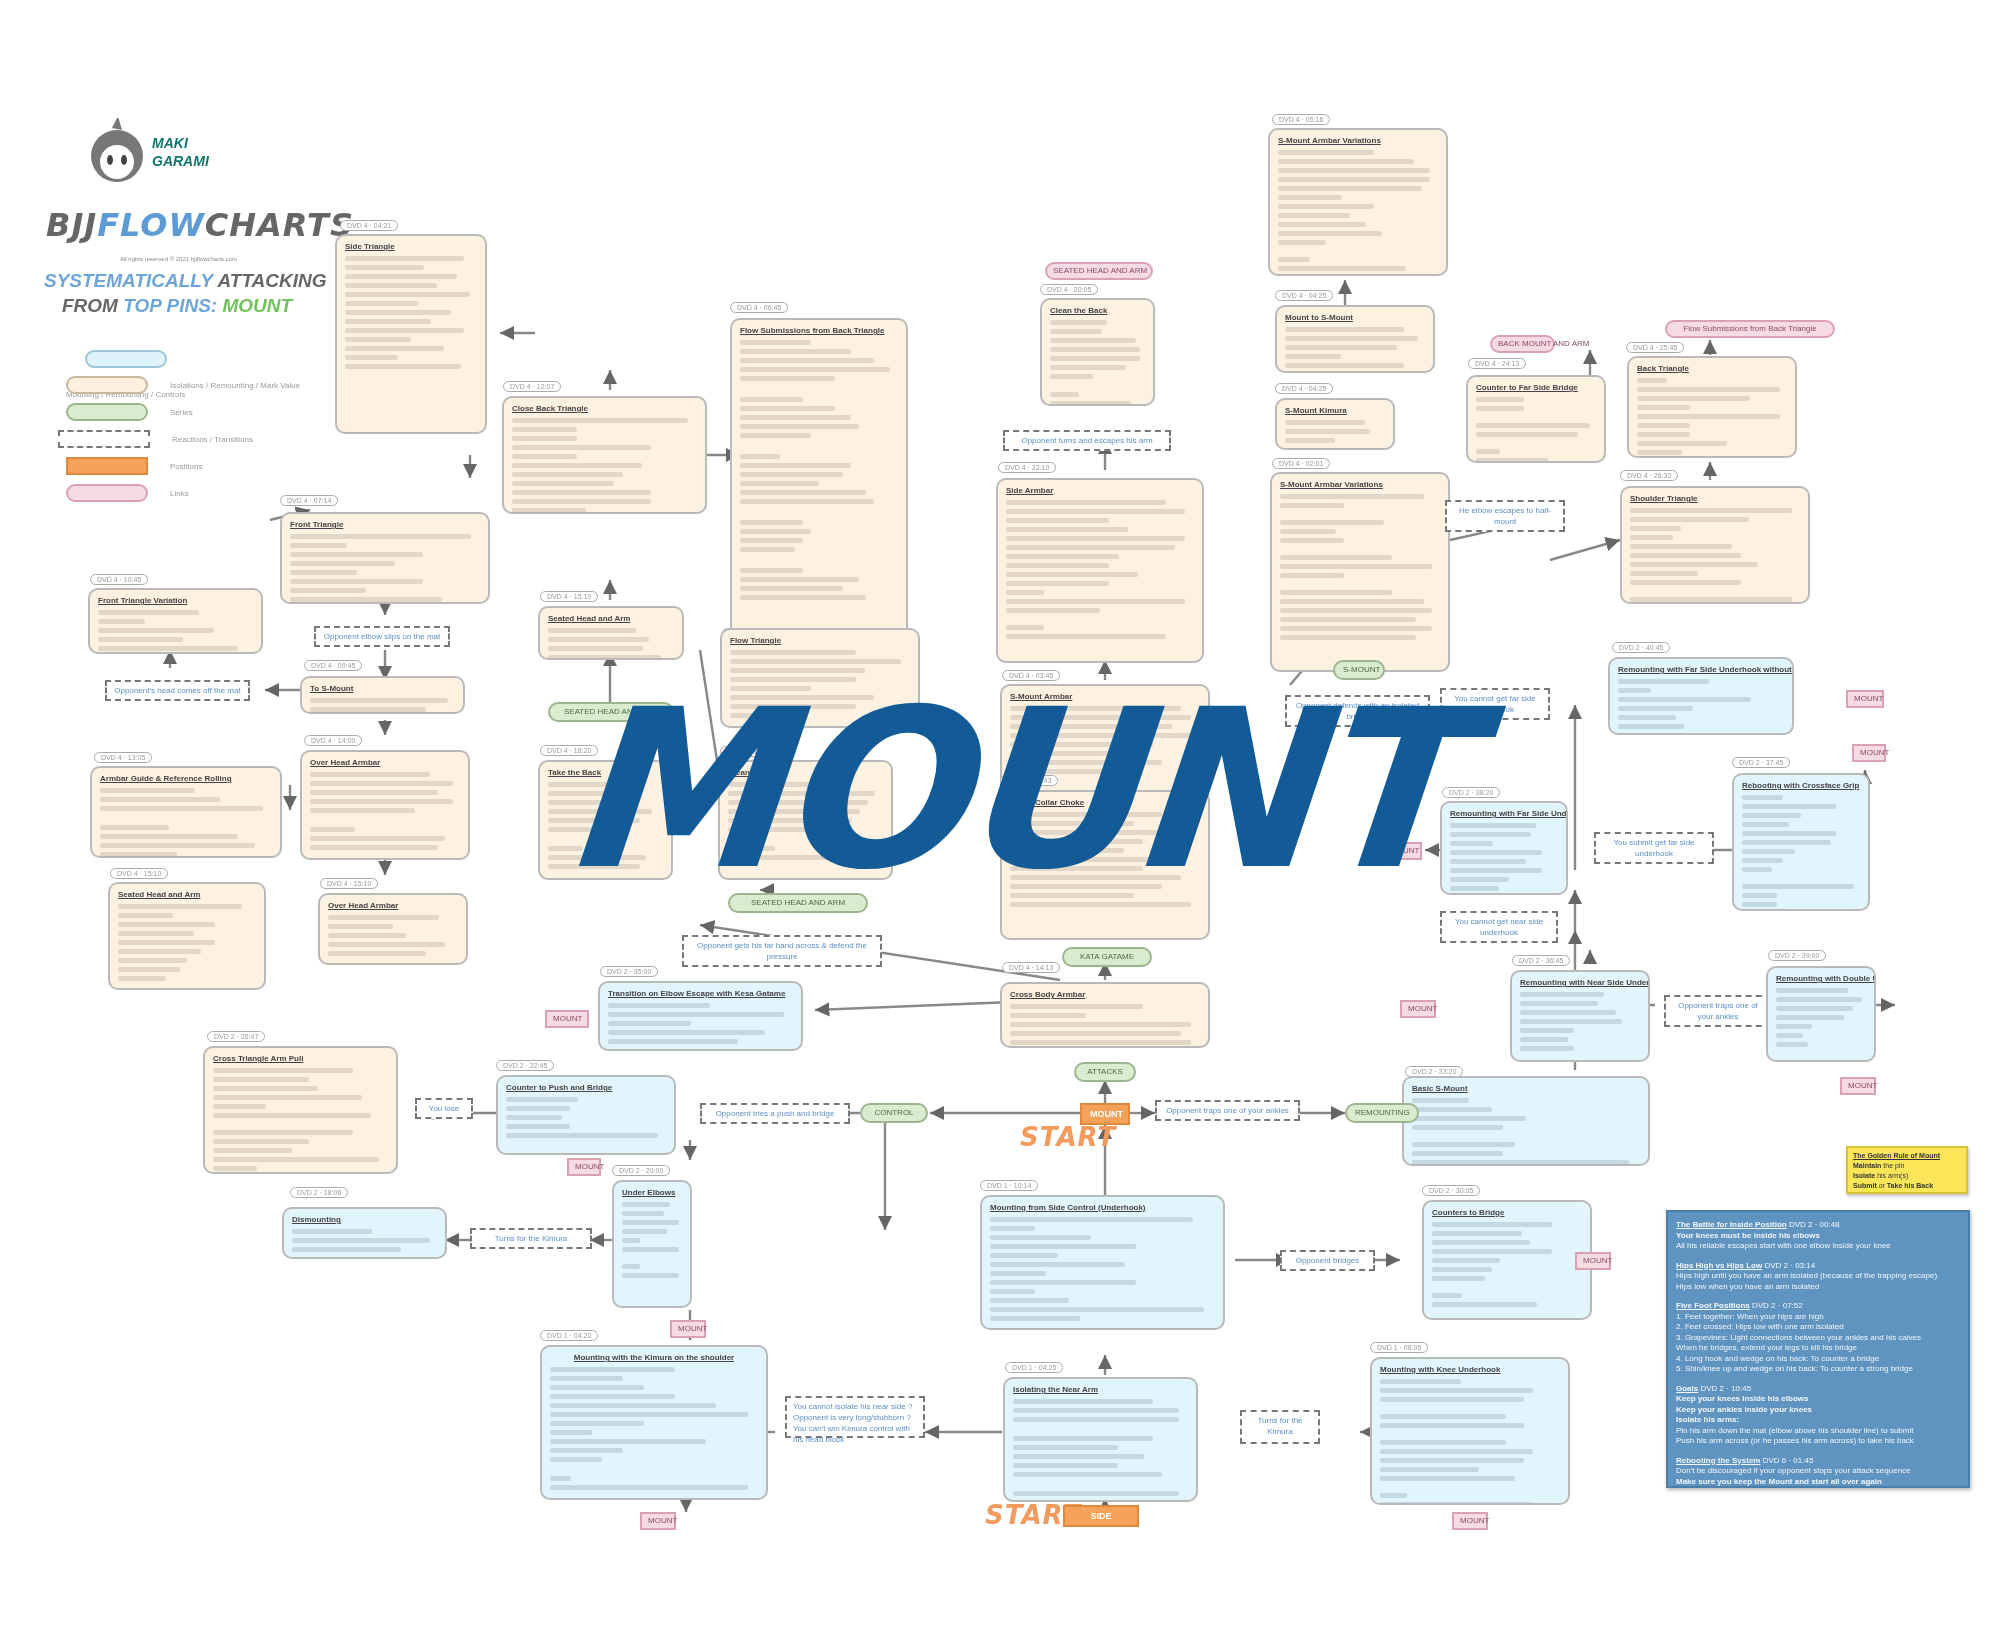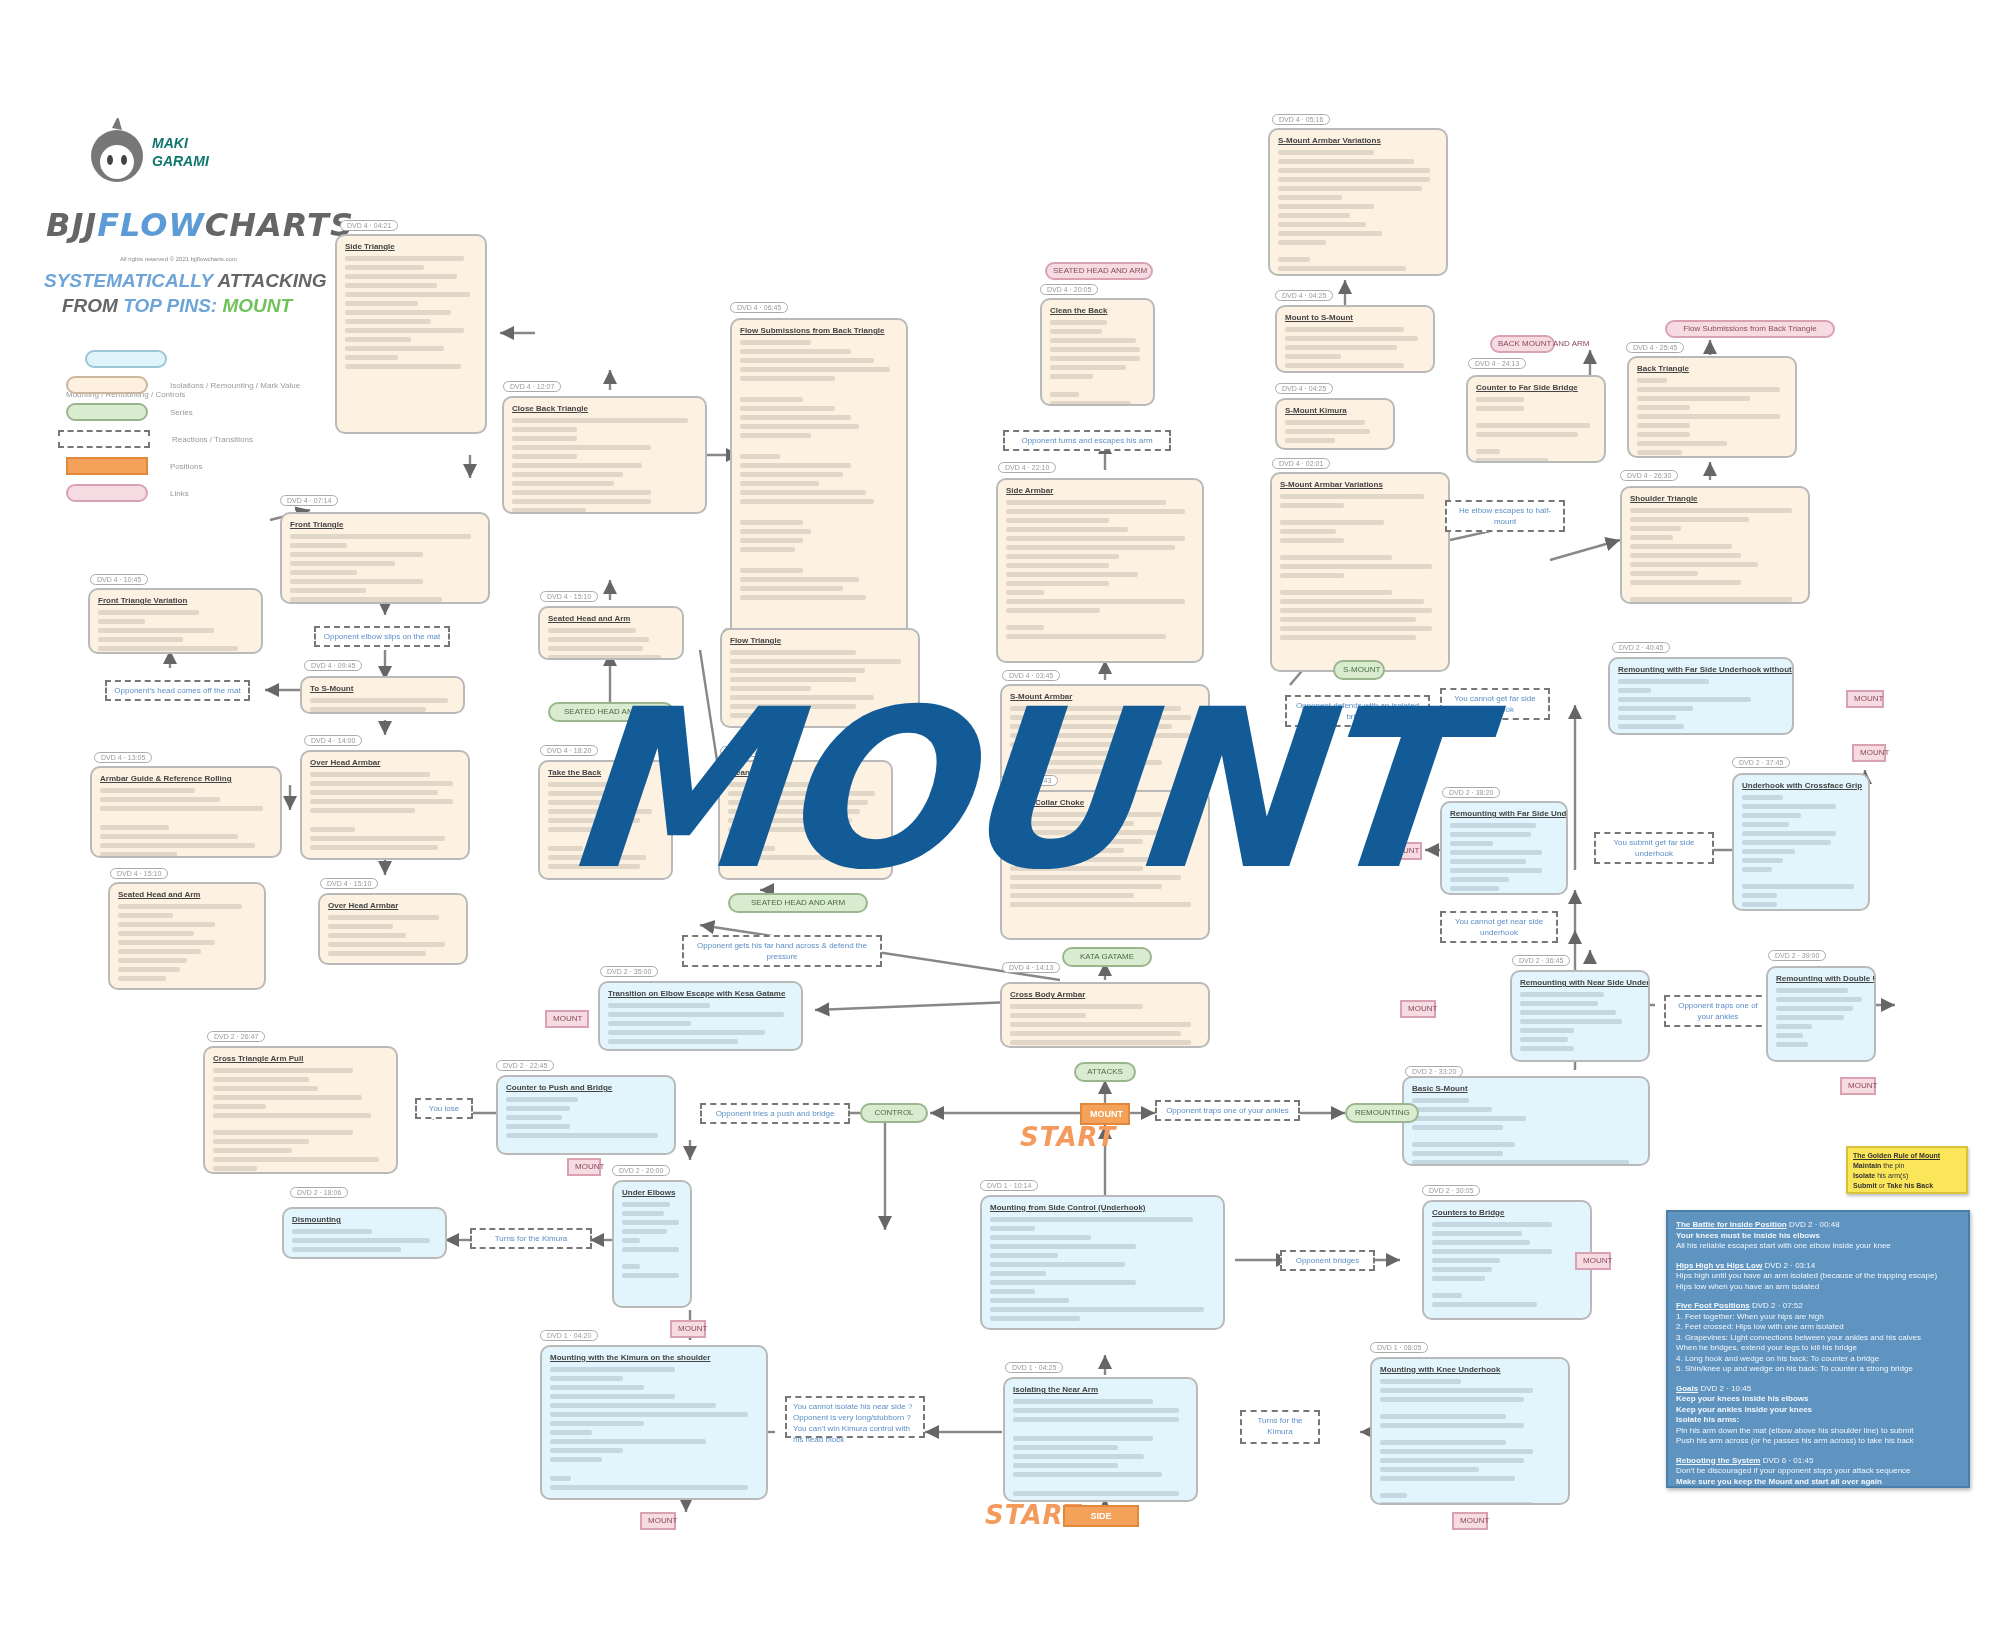--- a/index.html
+++ b/index.html
@@ -600,21 +600,21 @@
     <div class="bar" style="width:85%"></div>
     <div class="bar" style="width:55%"></div>
     <div class="bar" style="width:45%"></div>
 </div>
 <div class="pink" style="left:1382px;top:842px;width:40px;">MOUNT</div>
 <div class="react" style="left:1594px;top:832px;width:120px;">You submit get far side underhook</div>
 
 <div class="pink" style="left:1852px;top:744px;width:34px;">MOUNT</div>
 <div class="tag" style="left:1732px;top:757px;">DVD 2 · 37:45</div>
 <div class="node blue" style="left:1732px;top:773px;width:138px;height:138px;">
-  <div class="t">Underhook with Crossface Grip</div>
+  <div class="t">Rebooting with Crossface Grip</div>
   <div class="bar" style="width:35%"></div>
     <div class="bar" style="width:80%"></div>
     <div class="bar" style="width:50%"></div>
     <div class="bar" style="width:40%"></div>
     <div class="bar" style="width:80%"></div>
     <div class="bar" style="width:75%"></div>
     <div class="bar" style="width:45%"></div>
     <div class="bar" style="width:35%"></div>
     <div class="bar" style="width:25%"></div>
     <div style="height:4px"></div>
@@ -754,21 +754,21 @@
     <div class="bar" style="width:45%"></div>
     <div class="bar" style="width:40%"></div>
     <div class="bar" style="width:35%"></div>
     <div style="height:4px"></div>
     <div class="bar" style="width:20%"></div>
     <div class="bar" style="width:70%"></div>
 </div>
 <div class="pink" style="left:1575px;top:1252px;width:36px;">MOUNT</div>
 
 <div class="tag" style="left:540px;top:1330px;">DVD 1 · 04:20</div>
-<div class="node blue" style="left:540px;top:1345px;width:228px;height:155px;">
+<div class="node blue" style="left:540px;top:1345px;width:228px;height:155px;text-align:center;">
   <div class="t">Mounting with the Kimura on the shoulder</div>
   <div class="bar" style="width:60%"></div>
     <div class="bar" style="width:35%"></div>
     <div class="bar" style="width:45%"></div>
     <div class="bar" style="width:60%"></div>
     <div class="bar" style="width:80%"></div>
     <div class="bar" style="width:95%"></div>
     <div class="bar" style="width:45%"></div>
     <div class="bar" style="width:20%"></div>
     <div class="bar" style="width:75%"></div>

